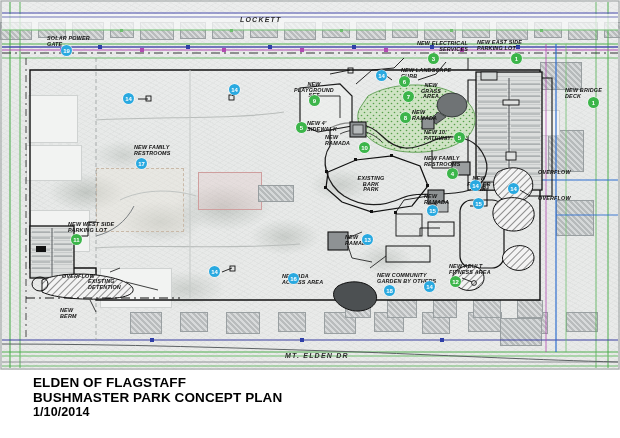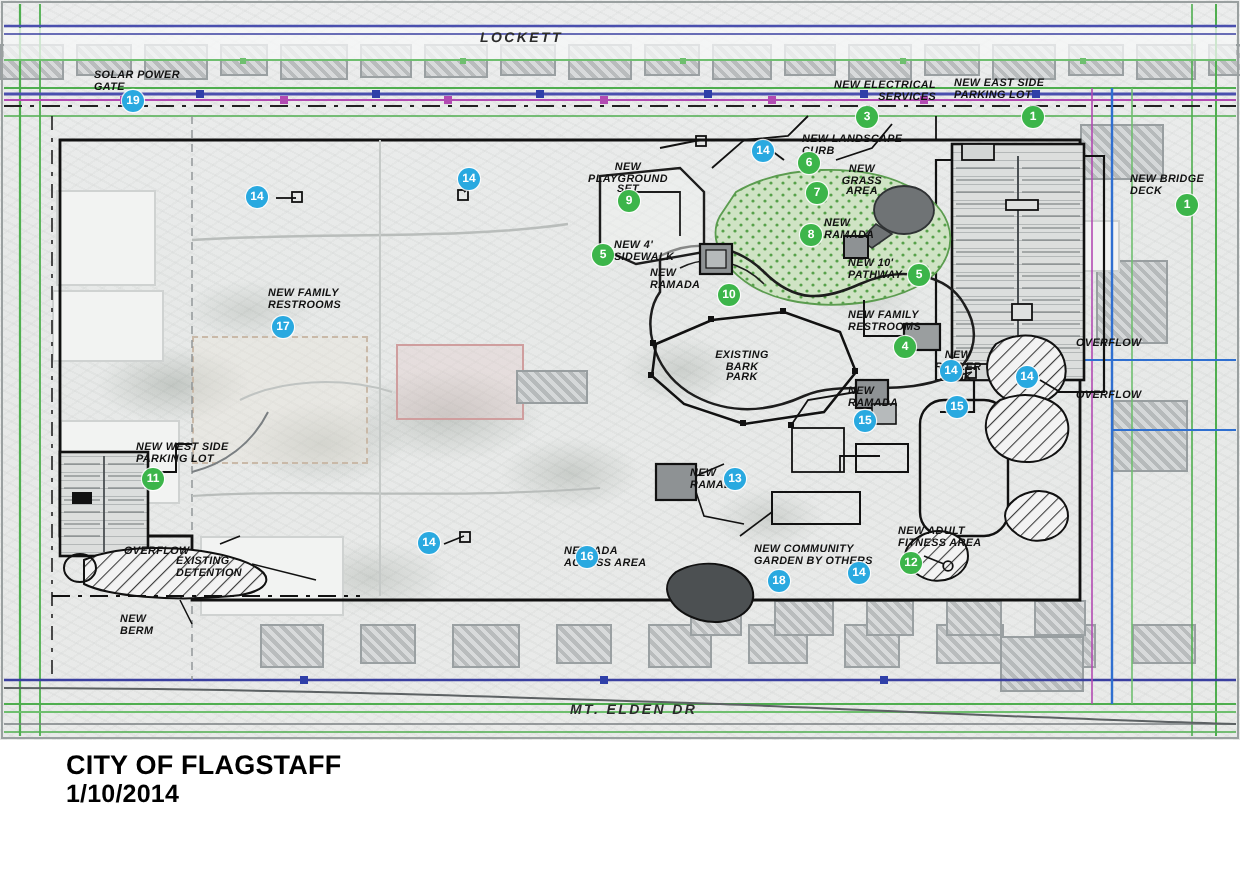--- a/index.html
+++ b/index.html
@@ -481,19 +481,20 @@
     <div class="bub b" style="left:376px;top:70px;">14</div>
     <div class="bub b" style="left:209px;top:266px;">14</div>
     <div class="bub b" style="left:424px;top:281px;">14</div>
     <div class="bub b" style="left:470px;top:180px;">14</div>
     <div class="bub b" style="left:508px;top:183px;">14</div>
   </div>
 
   <div id="titleblock">
 
     <div id="title">
-      <span class="l1">CITY OF FLAGSTAFF</span>
+      <span class="l1">ELDEN OF FLAGSTAFF</span>
+      <span class="l2">BUSHMASTER PARK CONCEPT PLAN</span>
       <span class="l3">1/10/2014</span>
     </div>
 
   </div>
 
 </div>
 
 </body></html>

